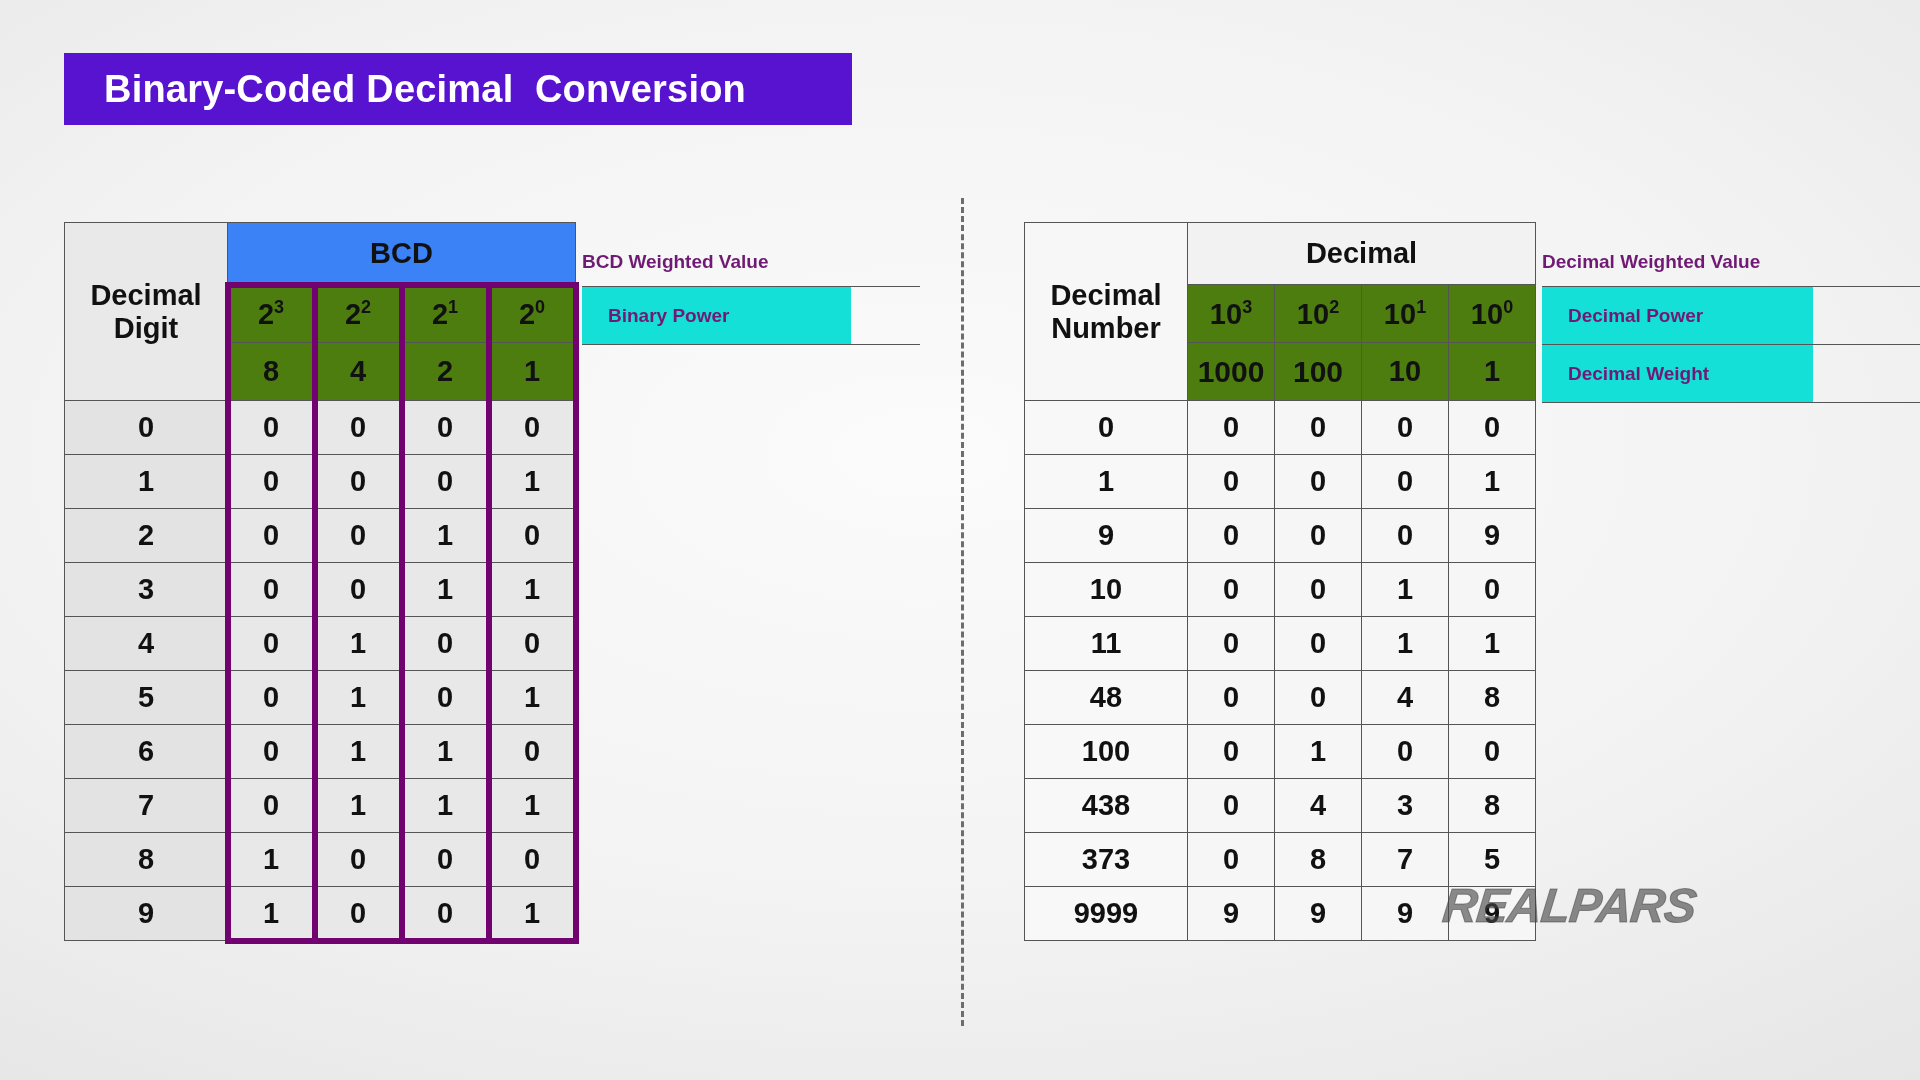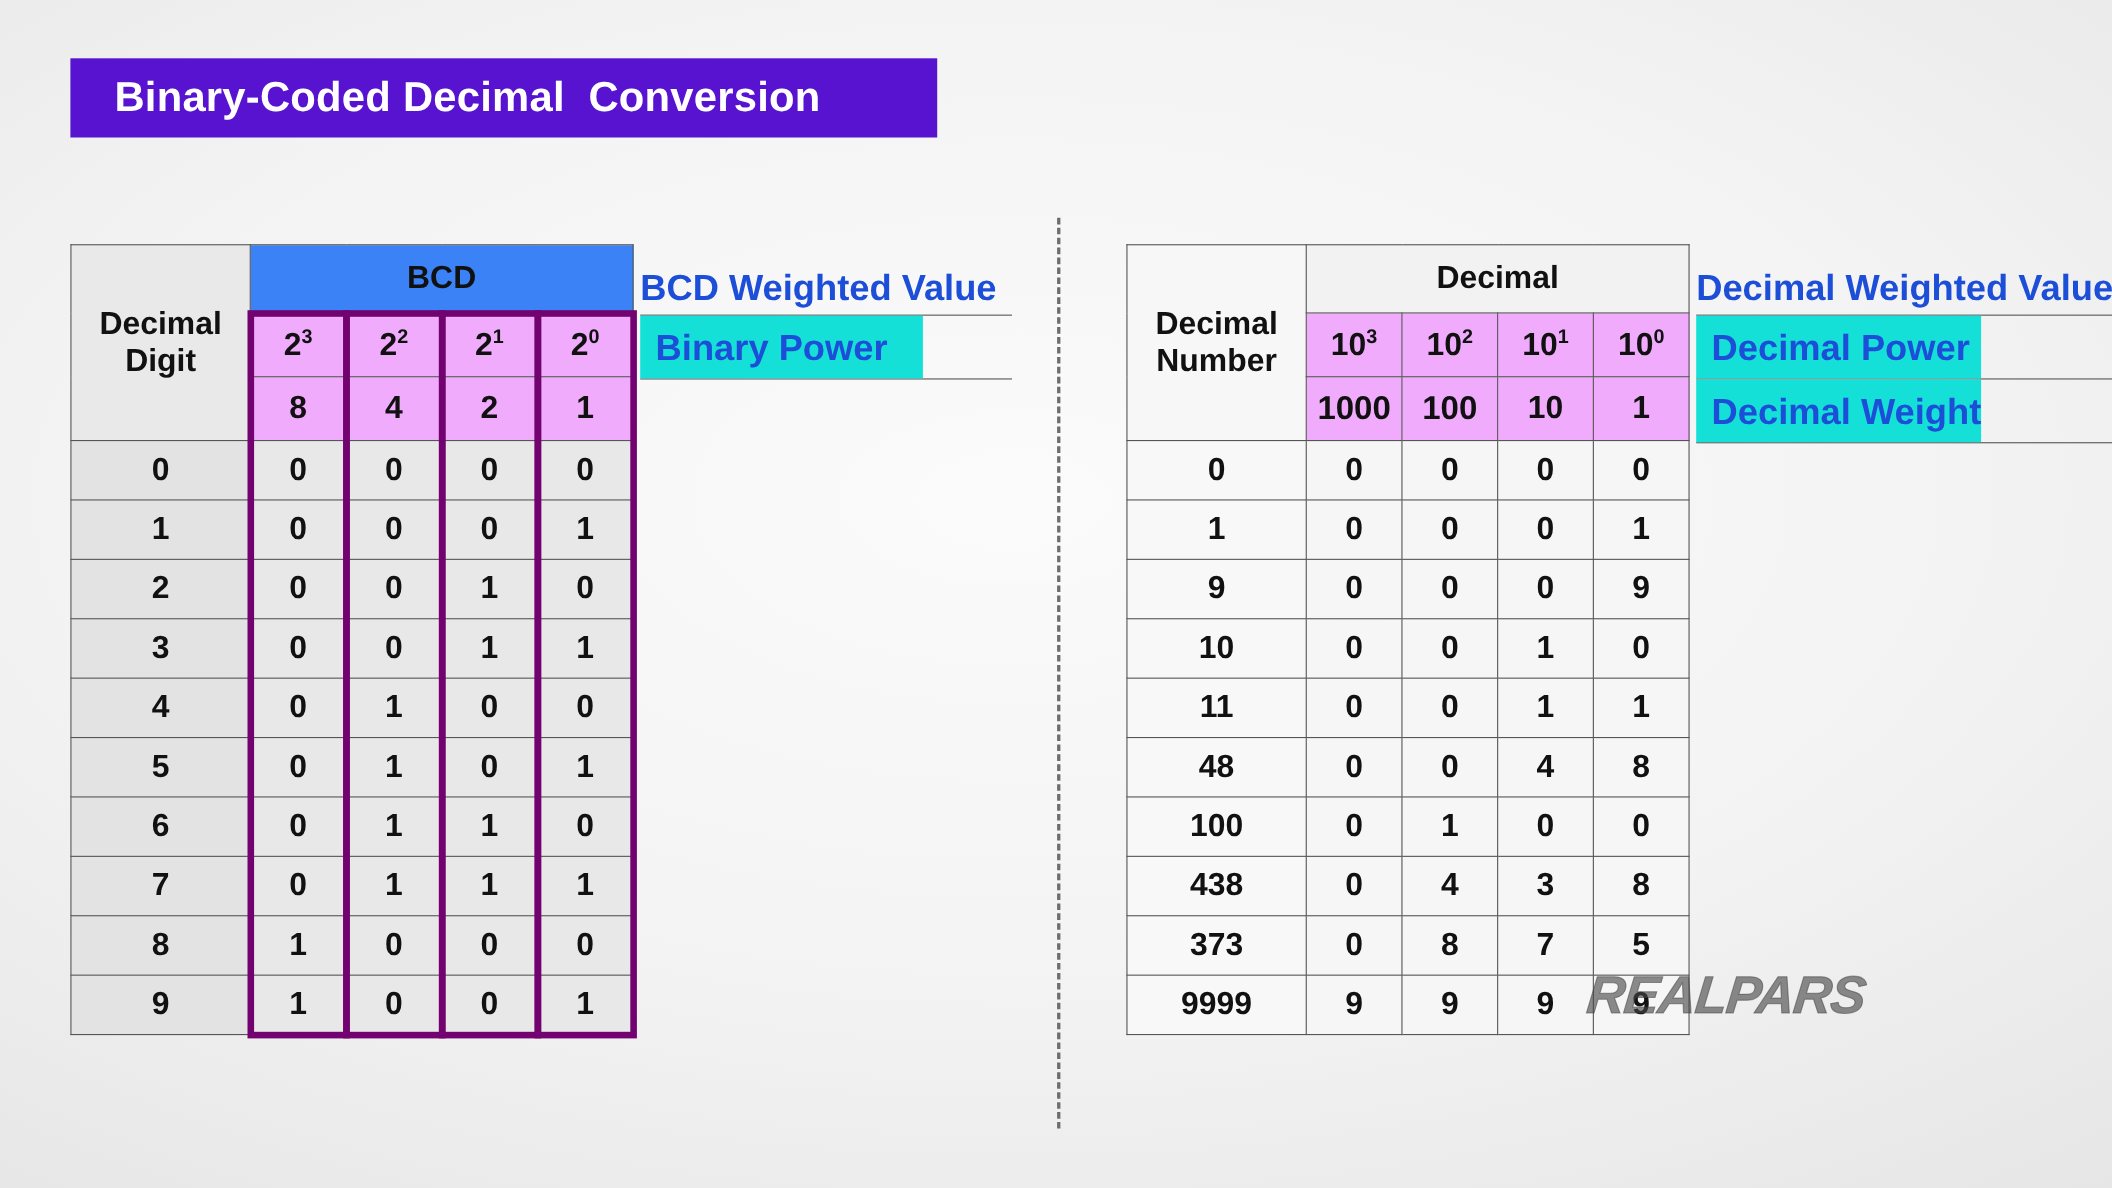--- a/index.html
+++ b/index.html
@@ -72,21 +72,21 @@
   .rowlabel{
     font-size:31px;
     font-weight:bold;
     background:#e9e9e9;
     line-height:1.12;
   }
   #dec-table .rowlabel{ background:#f7f7f7; }
   .rowlabel .l1, .rowlabel .l2{ display:block; }
 
   .cyan{
-    background:#f0abfc;
+    background:#4d7c0f;
     font-weight:bold;
     font-size:29px;
     border-color:#3a3a3a;
   }
   .cyan.small{ font-size:30px; }
   .cyan sup{ font-size:.62em; vertical-align:super; font-weight:bold; }
 
   .datacell{
     background:#e8e8e8;
     font-weight:bold;
@@ -96,36 +96,36 @@
   .numcell{
     background:#e3e3e3;
     font-weight:bold;
     font-size:30px;
   }
   #dec-table .numcell{ background:#f8f8f8; }
 
   
   .legend{
     position:absolute;
-    font-size:33px;
-    color:#1d4ed8;
+    font-size:19px;
+    color:#701a75;
   }
   .legend .wtitle{
     font-weight:bold;
     white-space:nowrap;
   }
   .legend .urule{
     border-bottom:1.5px solid #555;
   }
   .legend .chip{
     background:#15e0d8;
     font-weight:bold;
     display:flex;
     align-items:center;
-    padding-left:14px;
+    padding-left:26px;
     white-space:nowrap;
   }
   .legend .chipwrap{
     border-bottom:1.5px solid #555;
   }
 
   
   #bcd-legend{ left:582px; top:238px; width:338px; }
   #bcd-legend .wtitle{ height:48px; display:flex; align-items:center; }
   #bcd-legend .chip{ height:57px; width:243px; }

